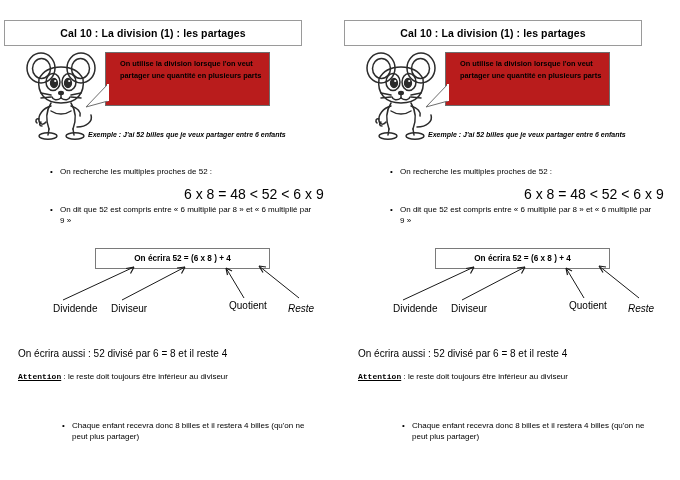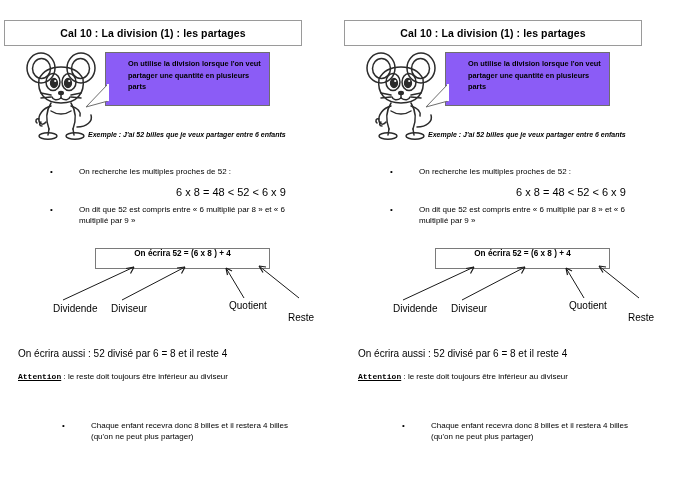--- a/index.html
+++ b/index.html
@@ -25,22 +25,22 @@
     white-space:nowrap;
   }
 
   
   .mouse{position:absolute;left:21px;top:49px;width:82px;height:92px;}
   .mouse svg{display:block;width:82px;height:92px;}
 
   
   .bubble{
     position:absolute;left:105px;top:52px;width:165px;height:54px;
-    border:1px solid #6e6e6e;box-sizing:border-box;background:#8b5cf6;
-    padding:5px 7px 0 22px;
+    border:1px solid #6e6e6e;box-sizing:border-box;background:#b91c1c;
+    padding:5px 7px 0 14px;
   }
   .bubble-text{
     font-size:7.4px;line-height:11.5px;color:#000;font-weight:600;
   }
   .bubble-tail{
     position:absolute;left:85px;top:83px;width:24px;height:26px;
     pointer-events:none;
   }
 
   
@@ -51,49 +51,49 @@
   }
 
   
   .bullet-row{
     position:absolute;display:flex;align-items:flex-start;
     font-size:8px;line-height:11px;color:#000;
   }
   .bullet-dot{
     width:10px;flex:0 0 10px;font-size:8px;line-height:11px;text-align:left;
   }
-  .bullet-text{flex:1;margin-left:19px;}
+  .bullet-text{flex:1;}
 
   .b1{left:50px;top:166px;width:265px;}
   .eq-line{
-    position:absolute;left:132px;top:186px;
-    font-size:11px;color:#000;white-space:nowrap;padding-left:44px;
+    position:absolute;left:140px;top:186px;
+    font-size:14px;color:#000;white-space:nowrap;padding-left:44px;
   }
   .b2{left:50px;top:204px;width:265px;}
 
   
   .formula-box{
     position:absolute;left:95px;top:248px;width:175px;height:21px;
     border:1px solid #7a7a7a;box-sizing:border-box;background:#fff;
-    display:flex;justify-content:center;
+    display:flex;align-items:center;justify-content:center;
   }
   .formula-text{
     font-size:8.2px;font-weight:bold;color:#000;white-space:nowrap;
   }
 
   
   .arrows{position:absolute;left:0;top:240px;width:340px;height:75px;}
 
   .lbl{
     position:absolute;font-size:10px;color:#000;white-space:nowrap;
   }
   .lbl-dividende{left:53px;top:303px;}
   .lbl-diviseur{left:111px;top:303px;}
   .lbl-quotient{left:229px;top:300px;}
-  .lbl-reste{left:288px;top:312px;}
+  .lbl-reste{left:288px;top:303px;font-style:italic;}
 
   
   .line-aussi{
     position:absolute;left:18px;top:348px;font-size:10px;color:#000;
     white-space:nowrap;
     text-align:center;
   }
   .line-attention{
     position:absolute;left:18px;top:372px;font-size:8px;color:#000;
     white-space:nowrap;

